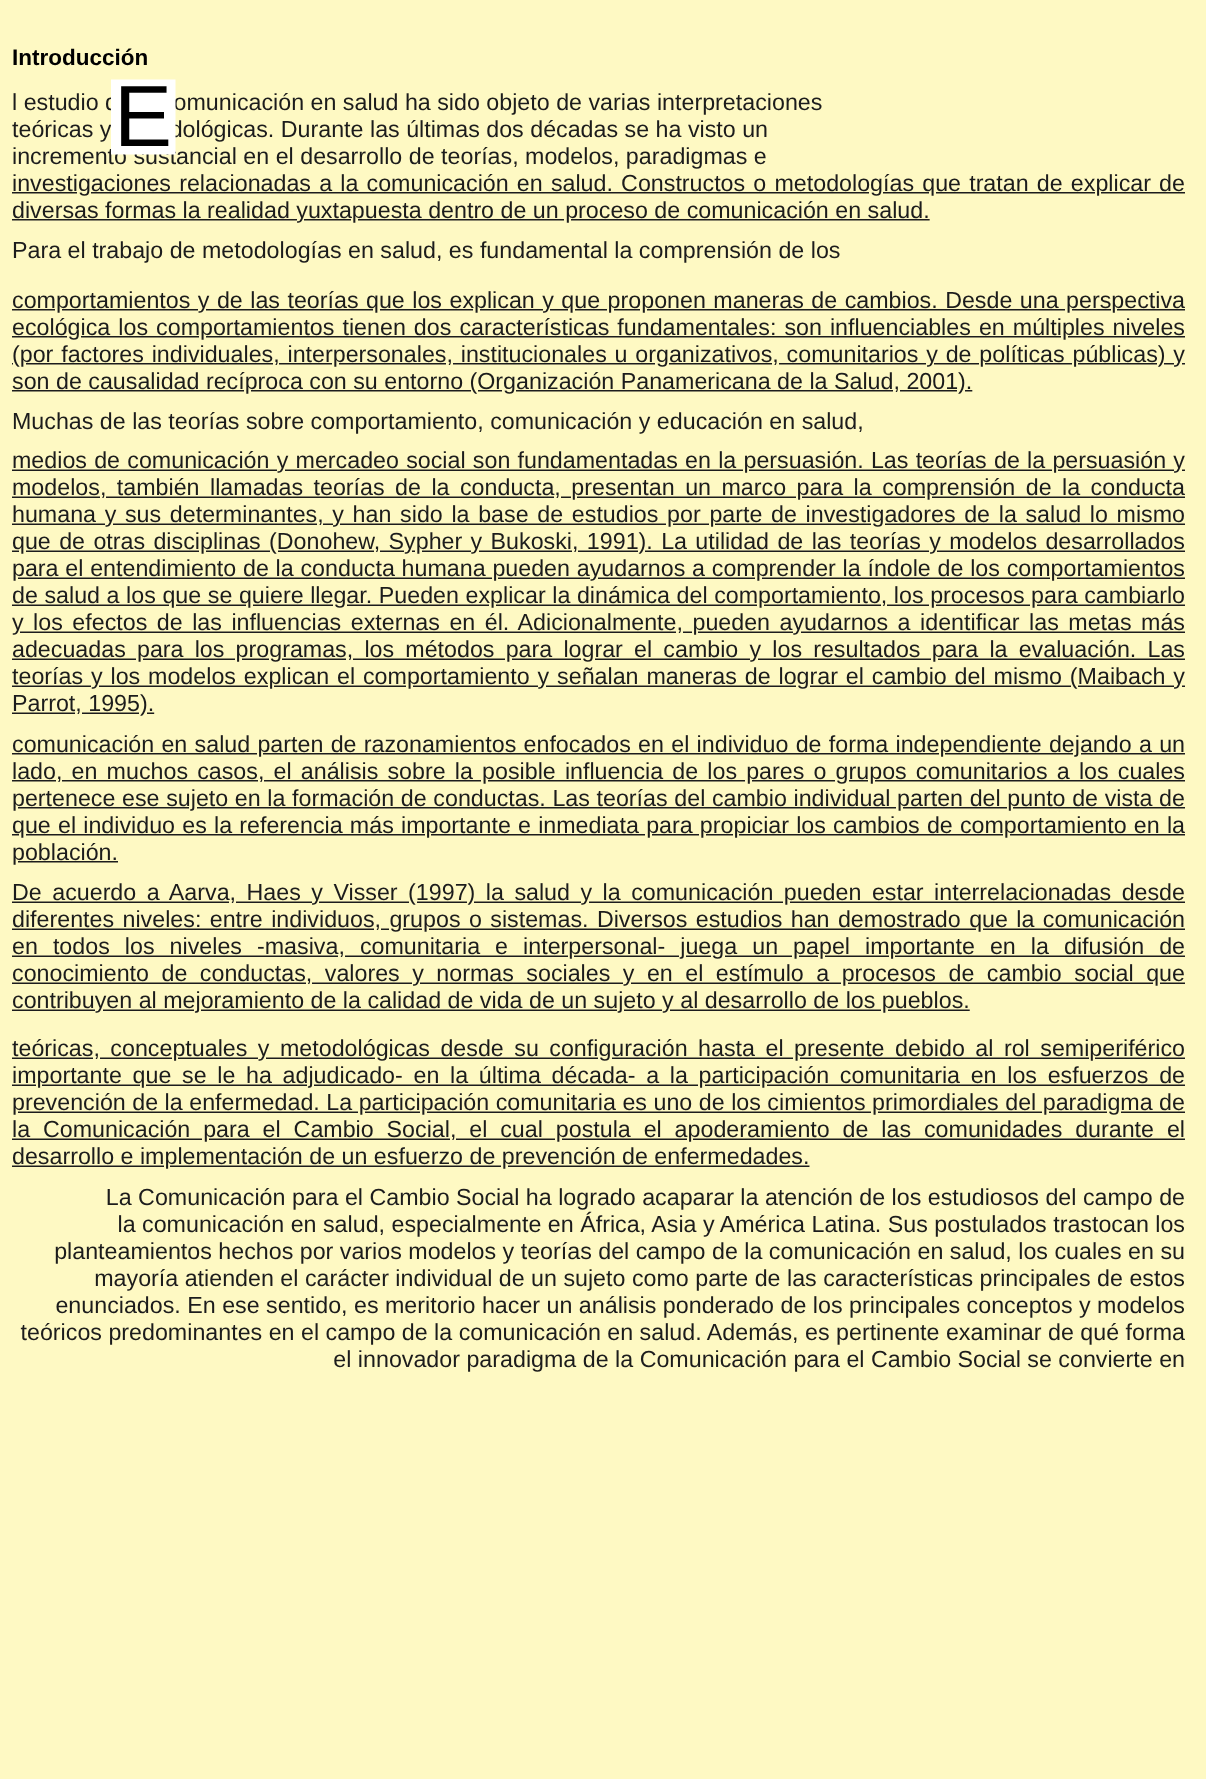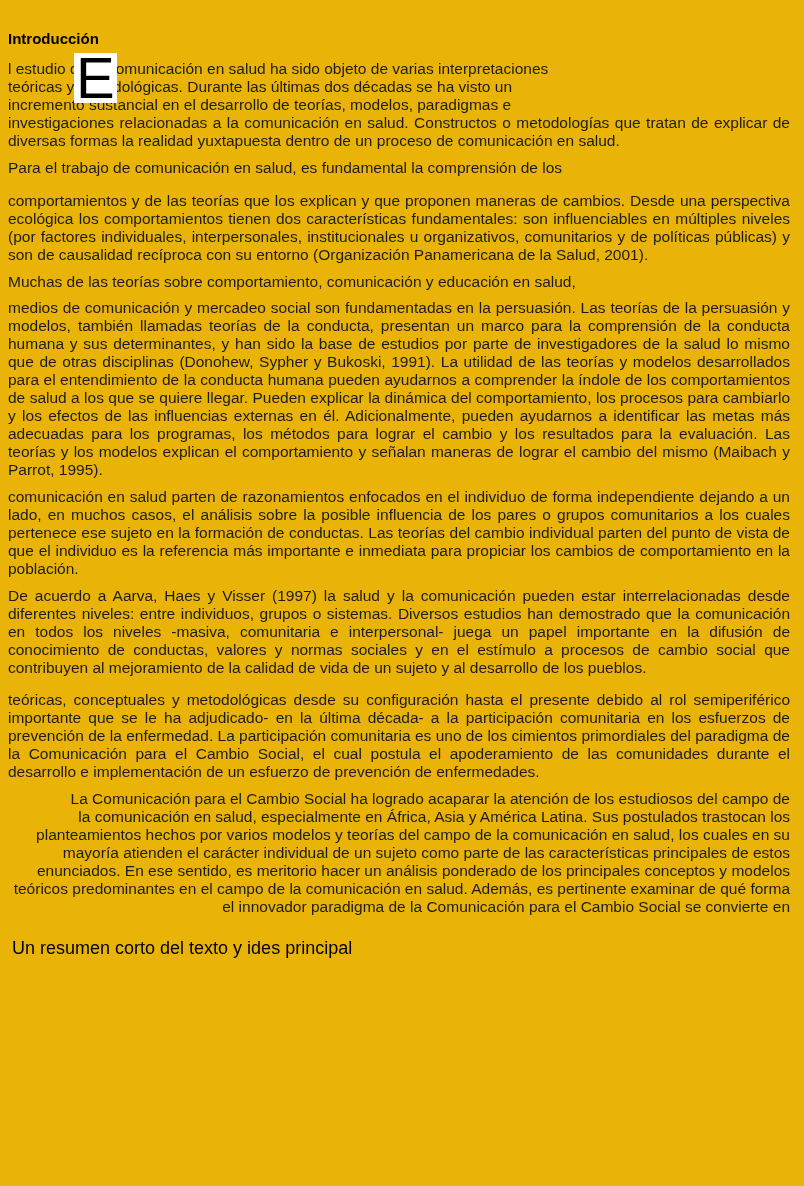--- a/index.html
+++ b/index.html
@@ -5,36 +5,36 @@
   * { margin:0; padding:0; box-sizing:border-box; }
   html, body { background:#ffffff; }
   body {
     width:804px; height:1186px;
     font-family:"Liberation Sans","DejaVu Sans",sans-serif;
     color:#1c1c1c;
   }
   .page {
     position:relative;
     width:804px; height:1186px;
-    background:#eab308;
+    background:#fef9c3;
     padding:30px 14px 0 8px;
     overflow:hidden;
   }
   .heading {
     font-size:15px;
     font-weight:bold;
     color:#000;
     margin-bottom:13px;
   }
   .para { font-size:15.5px; line-height:18px; margin-bottom:9px; }
   .p1 { position:relative; }
   .p1-line { white-space:nowrap; }
   .lead { margin-bottom:8px; }
   .lead-wide { margin-bottom:15px; }
-  .just { text-align:justify; }
+  .just { text-align:justify;text-decoration:underline; }
   .p5 { margin-bottom:14px; }
   .p7 { text-align:right; text-indent:48px; margin-bottom:0; }
   .dropcap {
     position:absolute;
     left:74px; top:53px;
     font-size:58px;
     line-height:50px;
     height:50px;
     padding:0 2px;
     background:#ffffff;
@@ -57,21 +57,21 @@
   <span class="dropcap">E</span>
 
   <div class="para p1">
     <div class="p1-line">l estudio de la comunicación en salud ha sido objeto de varias interpretaciones</div>
     <div class="p1-line">teóricas y metodológicas. Durante las últimas dos décadas se ha visto un</div>
     <div class="p1-line">incremento sustancial en el desarrollo de teorías, modelos, paradigmas e</div>
     <div class="just">investigaciones relacionadas a la comunicación en salud. Constructos o metodologías que tratan de explicar de diversas formas la realidad yuxtapuesta dentro de un proceso de comunicación en salud.</div>
   </div>
 
   <div class="para">
-    <div class="lead lead-wide">Para el trabajo de comunicación en salud, es fundamental la comprensión de los</div>
+    <div class="lead lead-wide">Para el trabajo de metodologías en salud, es fundamental la comprensión de los</div>
     <div class="just">comportamientos y de las teorías que los explican y que proponen maneras de cambios. Desde una perspectiva ecológica los comportamientos tienen dos características fundamentales: son influenciables en múltiples niveles (por factores individuales, interpersonales, institucionales u organizativos, comunitarios y de políticas públicas) y son de causalidad recíproca con su entorno (Organización Panamericana de la Salud, 2001).</div>
   </div>
 
   <div class="para">
     <div class="lead">Muchas de las teorías sobre comportamiento, comunicación y educación en salud,</div>
     <div class="just">medios de comunicación y mercadeo social son fundamentadas en la persuasión. Las teorías de la persuasión y modelos, también llamadas teorías de la conducta, presentan un marco para la comprensión de la conducta humana y sus determinantes, y han sido la base de estudios por parte de investigadores de la salud lo mismo que de otras disciplinas (Donohew, Sypher y Bukoski, 1991). La utilidad de las teorías y modelos desarrollados para el entendimiento de la conducta humana pueden ayudarnos a comprender la índole de los comportamientos de salud a los que se quiere llegar. Pueden explicar la dinámica del comportamiento, los procesos para cambiarlo y los efectos de las influencias externas en él. Adicionalmente, pueden ayudarnos a identificar las metas más adecuadas para los programas, los métodos para lograr el cambio y los resultados para la evaluación. Las teorías y los modelos explican el comportamiento y señalan maneras de lograr el cambio del mismo (Maibach y Parrot, 1995).</div>
   </div>
 
   <div class="para">
     <div class="just">comunicación en salud parten de razonamientos enfocados en el individuo de forma independiente dejando a un lado, en muchos casos, el análisis sobre la posible influencia de los pares o grupos comunitarios a los cuales pertenece ese sujeto en la formación de conductas. Las teorías del cambio individual parten del punto de vista de que el individuo es la referencia más importante e inmediata para propiciar los cambios de comportamiento en la población.</div>
@@ -82,15 +82,14 @@
   </div>
 
   <div class="para">
     <div class="just">teóricas, conceptuales y metodológicas desde su configuración hasta el presente debido al rol semiperiférico importante que se le ha adjudicado- en la última década- a la participación comunitaria en los esfuerzos de prevención de la enfermedad. La participación comunitaria es uno de los cimientos primordiales del paradigma de la Comunicación para el Cambio Social, el cual postula el apoderamiento de las comunidades durante el desarrollo e implementación de un esfuerzo de prevención de enfermedades.</div>
   </div>
 
   <div class="para p7">
     <div>La Comunicación para el Cambio Social ha logrado acaparar la atención de los estudiosos del campo de la comunicación en salud, especialmente en África, Asia y América Latina. Sus postulados trastocan los planteamientos hechos por varios modelos y teorías del campo de la comunicación en salud, los cuales en su mayoría atienden el carácter individual de un sujeto como parte de las características principales de estos enunciados. En ese sentido, es meritorio hacer un análisis ponderado de los principales conceptos y modelos teóricos predominantes en el campo de la comunicación en salud. Además, es pertinente examinar de qué forma el innovador paradigma de la Comunicación para el Cambio Social se convierte en</div>
   </div>
 
-  <div class="footer-note">Un resumen corto del texto y ides principal</div>
 
 </div>
 
 </body></html>

